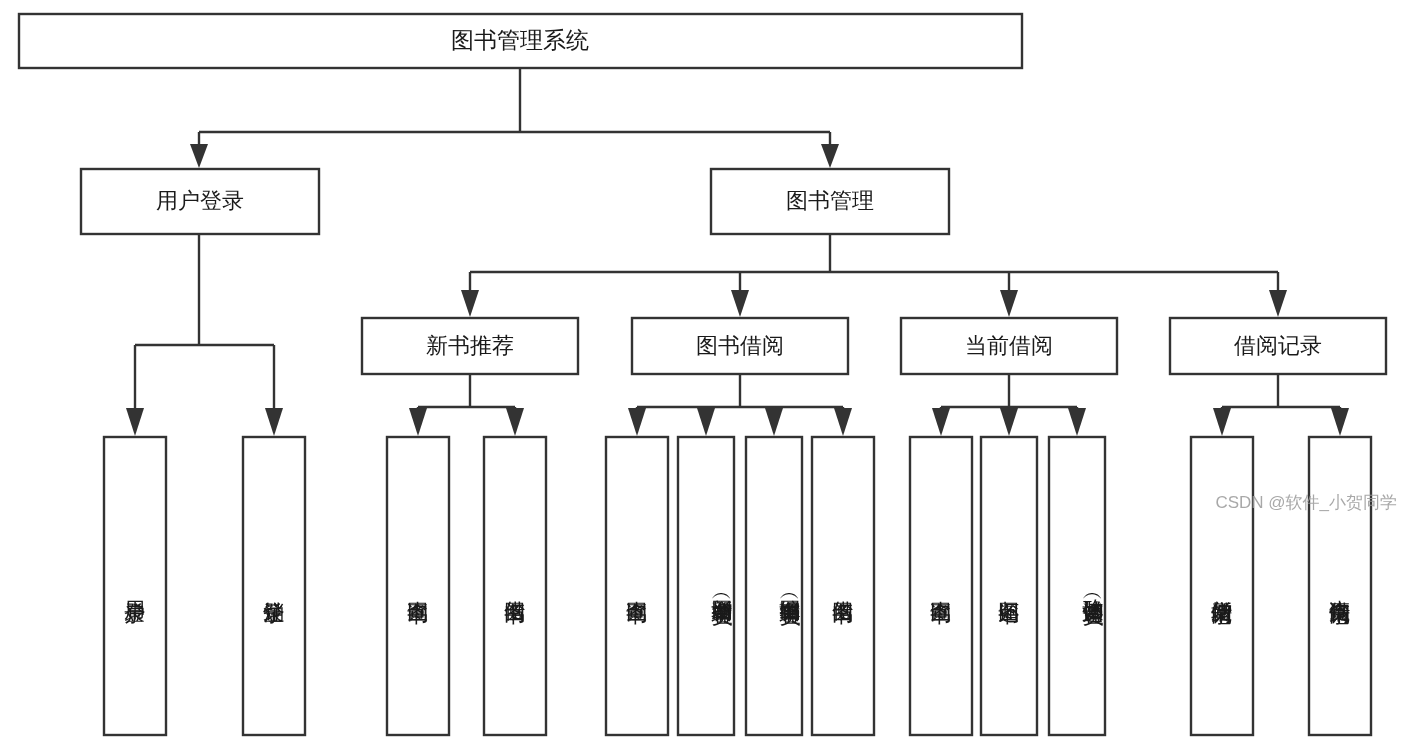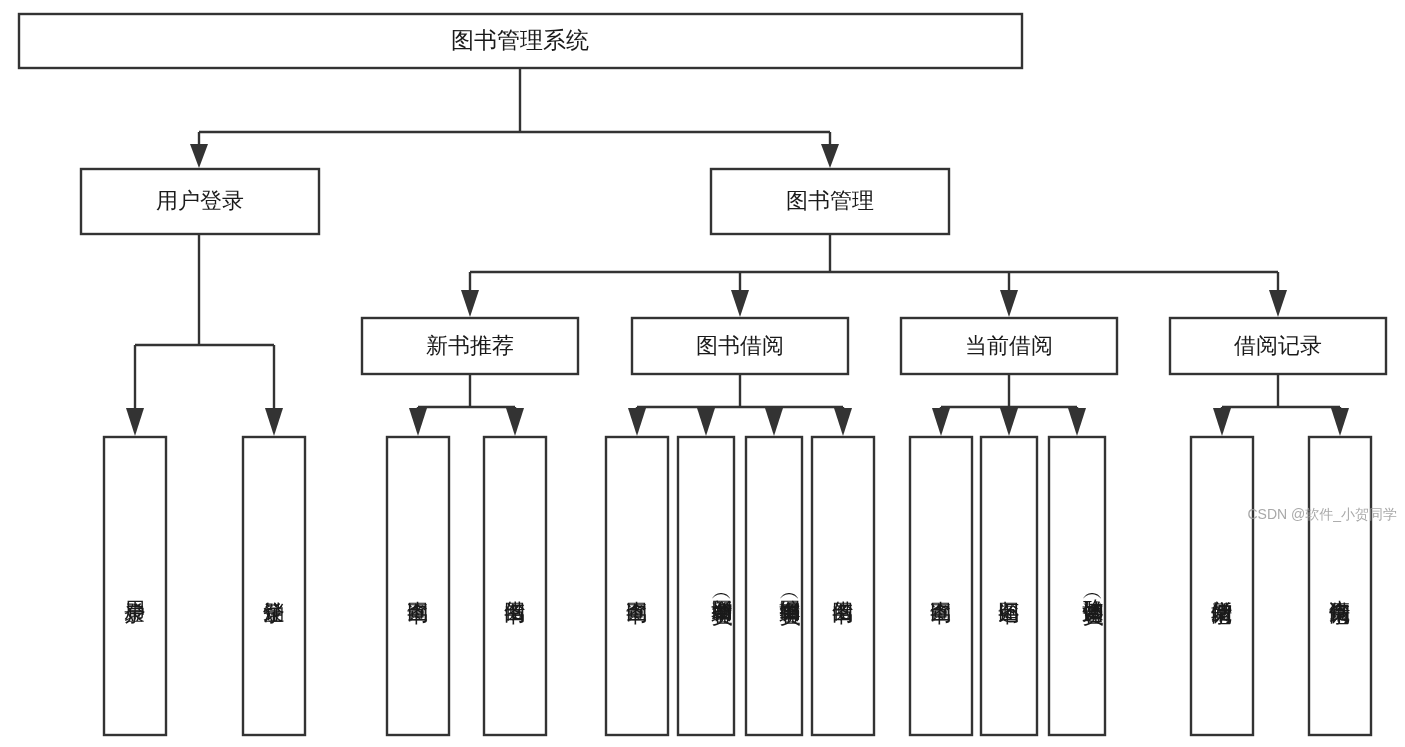--- a/index.html
+++ b/index.html
@@ -63,23 +63,23 @@
     letter-spacing: 1px;
     text-align: center;
     display: flex;
     align-items: center;
     justify-content: center;
     pointer-events: none;
   }
   #watermark {
     position: absolute;
     right: 8px;
-    bottom: 6px;
-    font-family: "Liberation Sans", "DejaVu Sans", sans-serif;
-    font-size: 14px;
+    bottom: 16px;
+    font-family: "Liberation Sans", "DejaVu Sans", sans-serif;
+    font-size: 17px;
     color: #9a9a9a;
     opacity: 0.85;
     white-space: nowrap;
     margin-top: 43px;
   }
 </style>
 </head>
 <body>
 
 <div id="diagram-root">

